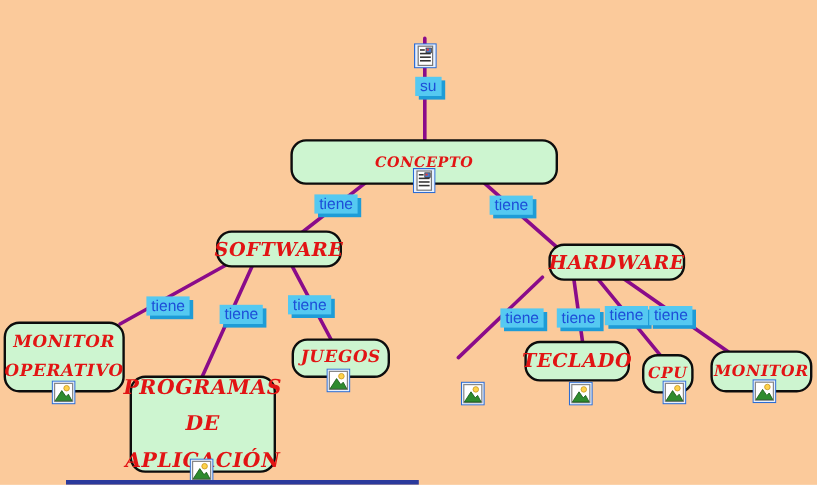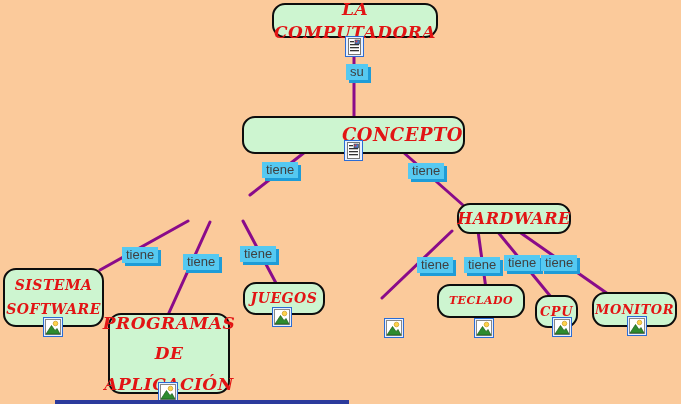--- a/index.html
+++ b/index.html
@@ -21,21 +21,21 @@
     color:#E21414;
     font-family:"DejaVu Serif","Liberation Serif",serif;
     font-style:italic;font-weight:bold;
     letter-spacing:0.5px;
     box-sizing:border-box;
     line-height:1.35;
   }
   .linklabel{
     position:absolute;z-index:3;
     background:#55C9F1;
-    color:#404040;
+    color:#1d4ed8;
     font-size:13px;
     padding:0px 4px 1px 4px;
     box-shadow:3px 3px 0 #1E9CD7;
     white-space:nowrap;
   }
   .res-icon{position:absolute;z-index:4;display:block;}
   .bottom-bar{
     position:absolute;z-index:5;
     left:55px;bottom:0;width:294px;height:4px;
     background:#2B3A9C;
@@ -54,47 +54,47 @@
       <line x1="188" y1="221" x2="100" y2="270"></line>
       <line x1="210" y1="222" x2="168" y2="315"></line>
       <line x1="243" y1="221" x2="277" y2="285"></line>
       <line x1="452" y1="231" x2="382" y2="298"></line>
       <line x1="478" y1="231" x2="487" y2="296"></line>
       <line x1="497" y1="231" x2="551" y2="297"></line>
       <line x1="518" y1="231" x2="608" y2="294"></line>
     </g>
   </svg>
 
-  <div class="node" style="left:272px;top:3px;width:166px;height:35px;font-size:17px;">
-    <span>LA COMPUTADORA</span>
-  </div>
 
-  <div class="node" style="left:242px;top:116px;width:223px;height:38px;font-size:18px;justify-content:flex-end;">
+  <div class="node" style="left:242px;top:116px;width:223px;height:38px;font-size:12px;">
     <span>CONCEPTO</span>
   </div>
 
+  <div class="node" style="left:180px;top:192px;width:105px;height:31px;font-size:16px;">
+    <span>SOFTWARE</span>
+  </div>
 
   <div class="node" style="left:422px;top:203px;width:114px;height:31px;font-size:16px;margin-left:35px;">
     <span>HARDWARE</span>
   </div>
 
   <div class="node" style="left:3px;top:268px;width:101px;height:59px;font-size:14px;line-height:1.7;">
-    <span>SISTEMA SOFTWARE</span>
+    <span>MONITOR OPERATIVO</span>
   </div>
 
   <div class="node" style="left:108px;top:313px;width:122px;height:81px;font-size:17px;line-height:1.8;">
     <span>PROGRAMAS DE APLICACIÓN</span>
   </div>
 
   <div class="node" style="left:243px;top:282px;width:82px;height:33px;font-size:14px;">
     <span>JUEGOS</span>
   </div>
 
 
-  <div class="node" style="left:437px;top:284px;width:88px;height:34px;font-size:11px;">
+  <div class="node" style="left:437px;top:284px;width:88px;height:34px;font-size:16px;">
     <span>TECLADO</span>
   </div>
 
   <div class="node" style="left:535px;top:295px;width:43px;height:33px;font-size:13px;">
     <span>CPU</span>
   </div>
 
   <div class="node" style="left:592px;top:292px;width:85px;height:35px;font-size:13px;">
     <span>MONITOR</span>
   </div>

